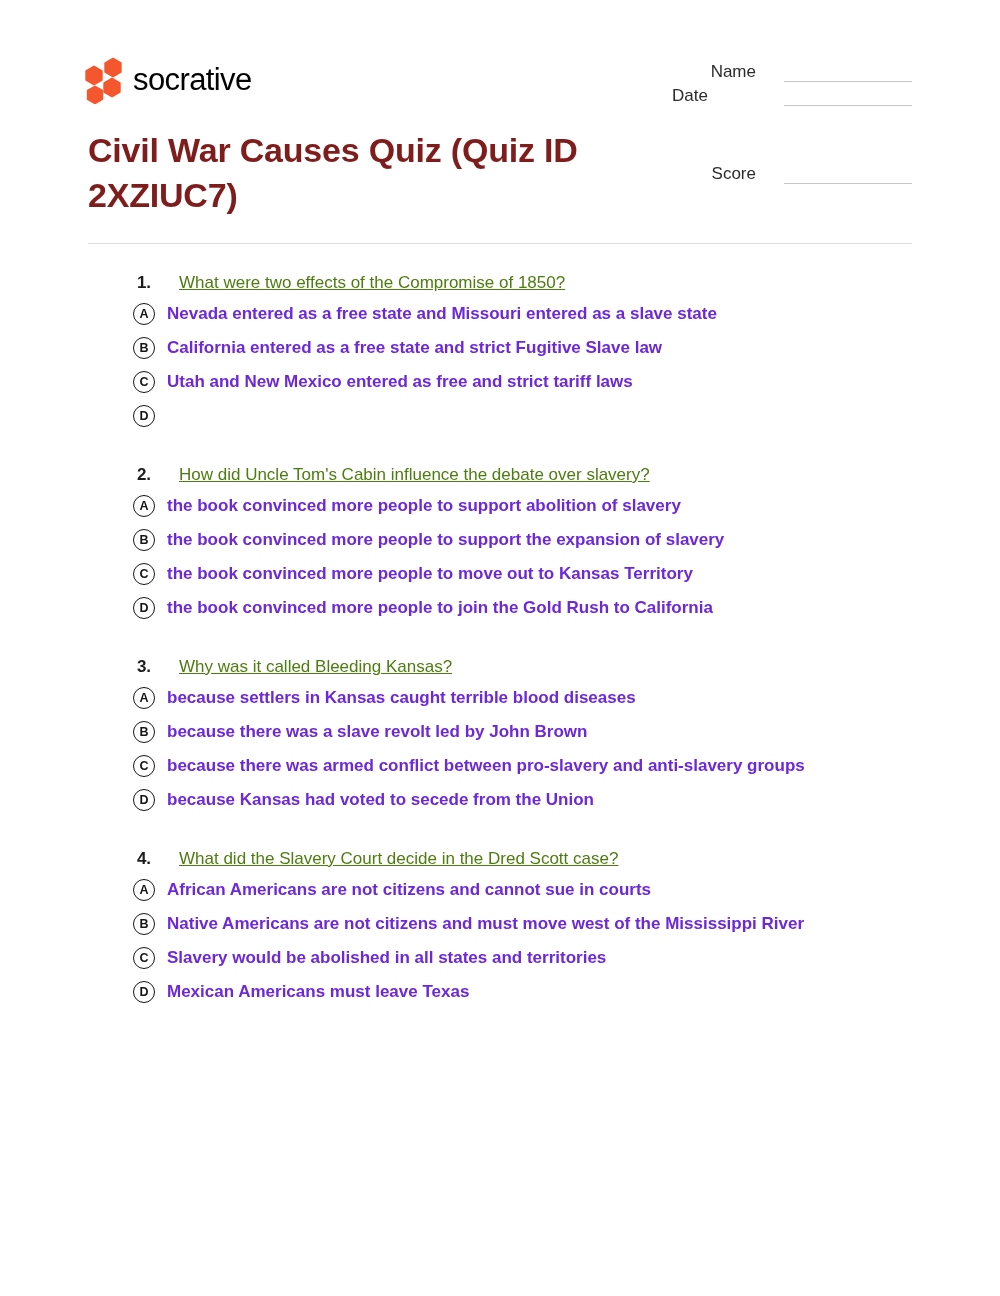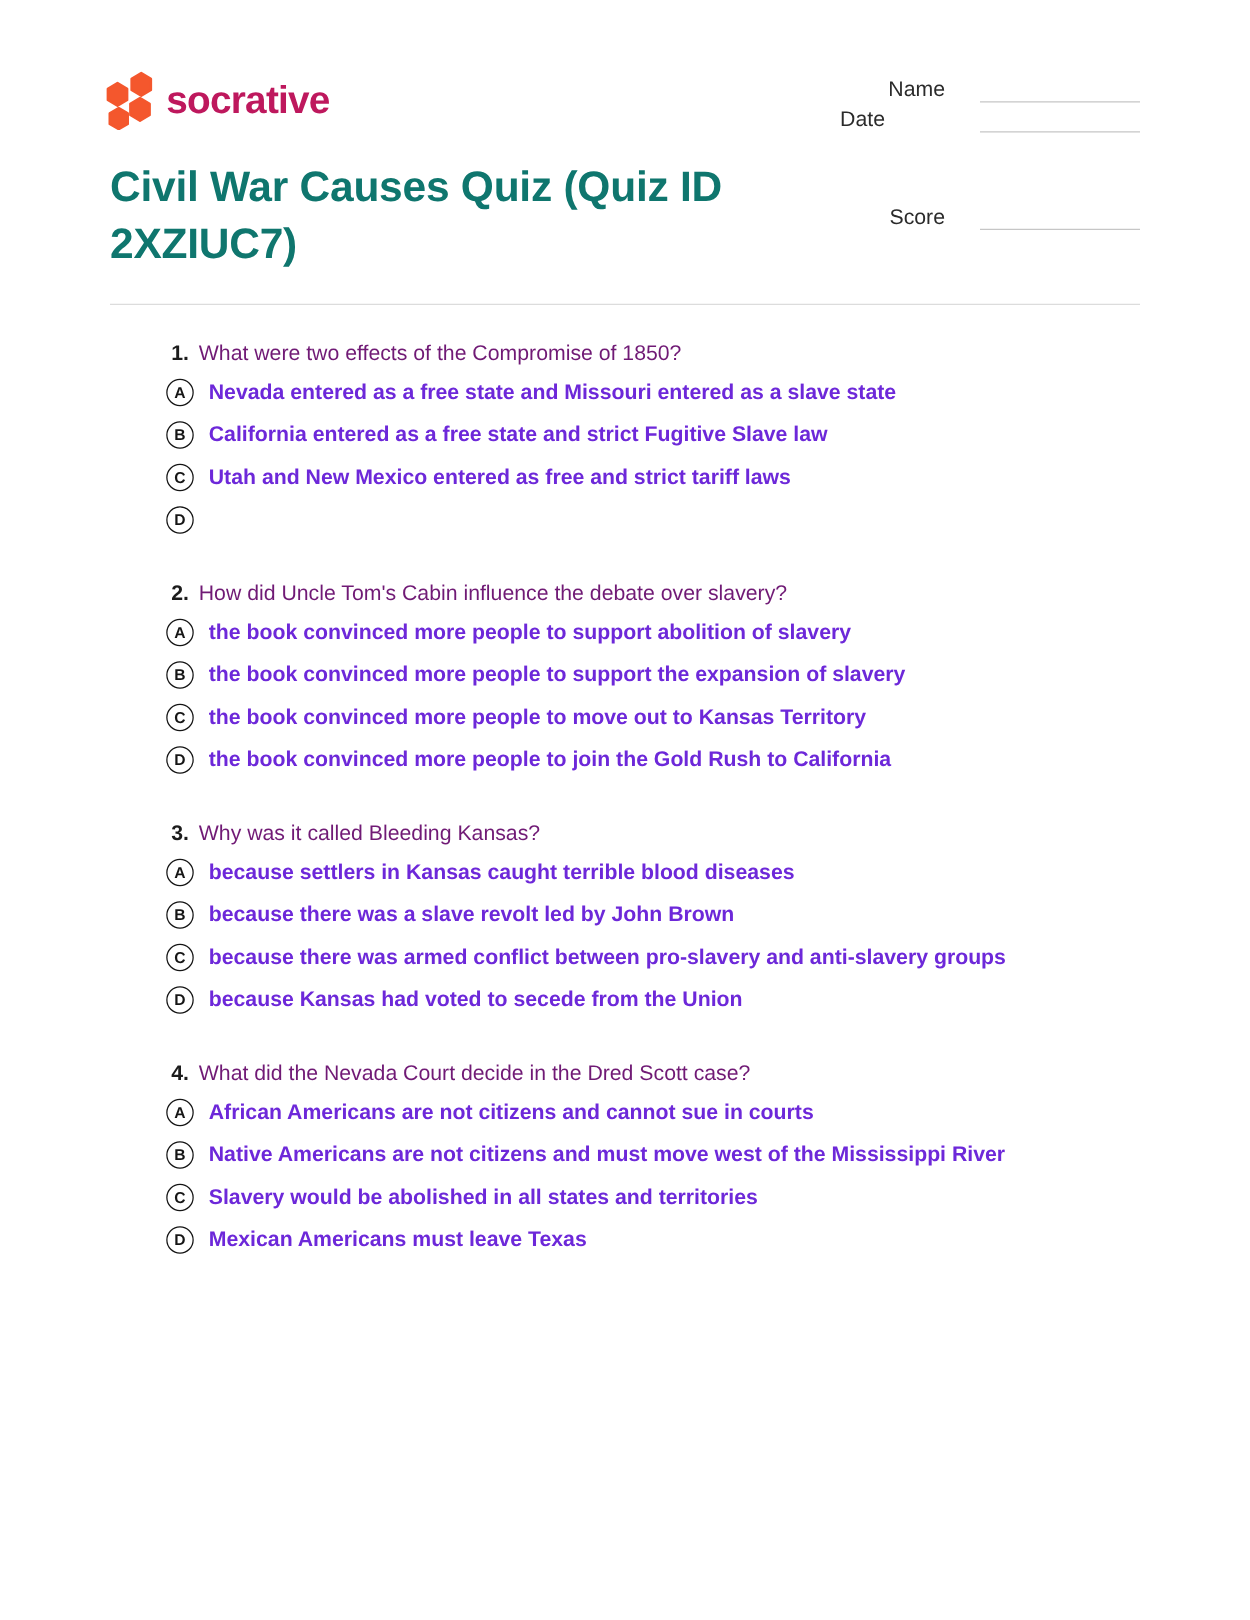--- a/index.html
+++ b/index.html
@@ -19,22 +19,22 @@
   .logo {
     position: absolute;
     left: 84px;
     top: 56px;
     display: flex;
     align-items: center;
     gap: 9px;
   }
   .logo-text {
     font-size: 31px;
-    font-weight: 700;
-    color: #be185d;
+    font-weight: 400;
+    color: #000000;
     letter-spacing: -0.6px;
     line-height: 48px;
   }
 
   
   .field-row {
     position: absolute;
     right: 88px;
     display: flex;
     align-items: flex-end;
@@ -56,21 +56,21 @@
 
   
   .title {
     position: absolute;
     left: 88px;
     top: 128px;
     width: 620px;
     font-size: 34px;
     line-height: 45px;
     font-weight: 700;
-    color: #0f766e;
+    color: #7f1d1d;
     letter-spacing: -0.2px;
   }
 
   
   .divider {
     position: absolute;
     left: 88px;
     top: 243px;
     width: 824px;
     height: 1px;
@@ -93,23 +93,24 @@
   }
   .q-num {
     width: 22px;
     flex: none;
     text-align: center;
     font-weight: 700;
     font-size: 17px;
     color: #1c1c1c;
   }
   .q-text {
-    margin-left: 4px;
-    font-size: 17px;
-    color: #701a75;
+    margin-left: 24px;
+    font-size: 17px;
+    color: #4d7c0f;
+    text-decoration: underline;
   }
   .opt-row {
     display: flex;
     align-items: center;
     margin: 0 0 12px 133px;
   }
   .opt-circle {
     width: 22px;
     height: 22px;
     flex: none;
@@ -226,21 +227,21 @@
           <div class="opt-text">because there was armed conflict between pro-slavery and anti-slavery groups</div>
         </div>
         <div class="opt-row">
           <div class="opt-circle">D</div>
           <div class="opt-text">because Kansas had voted to secede from the Union</div>
         </div>
       </div>
       <div class="question-block">
         <div class="q-row">
           <div class="q-num">4.</div>
-          <div class="q-text">What did the Nevada Court decide in the Dred Scott case?</div>
+          <div class="q-text">What did the Slavery Court decide in the Dred Scott case?</div>
         </div>
         <div class="opt-row">
           <div class="opt-circle">A</div>
           <div class="opt-text">African Americans are not citizens and cannot sue in courts</div>
         </div>
         <div class="opt-row">
           <div class="opt-circle">B</div>
           <div class="opt-text">Native Americans are not citizens and must move west of the Mississippi River</div>
         </div>
         <div class="opt-row">

